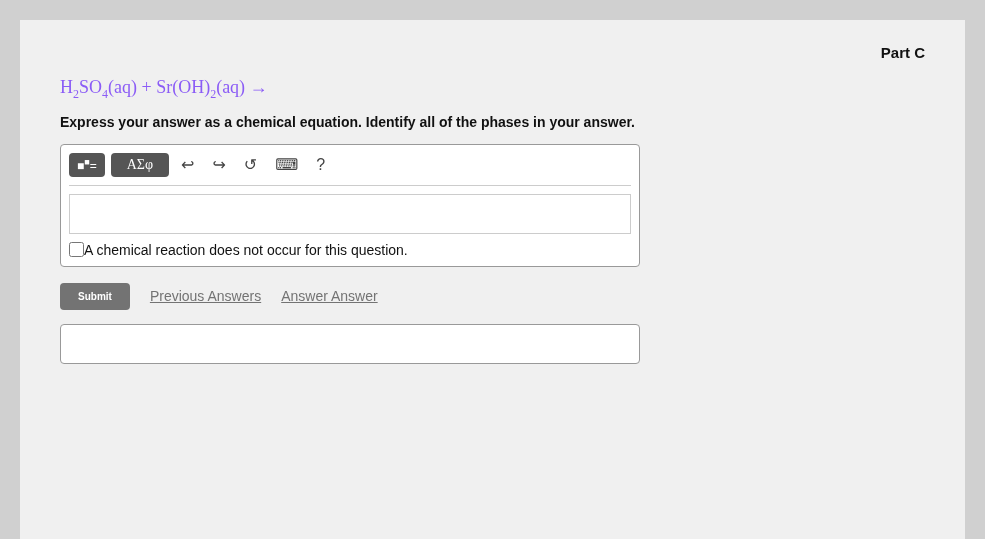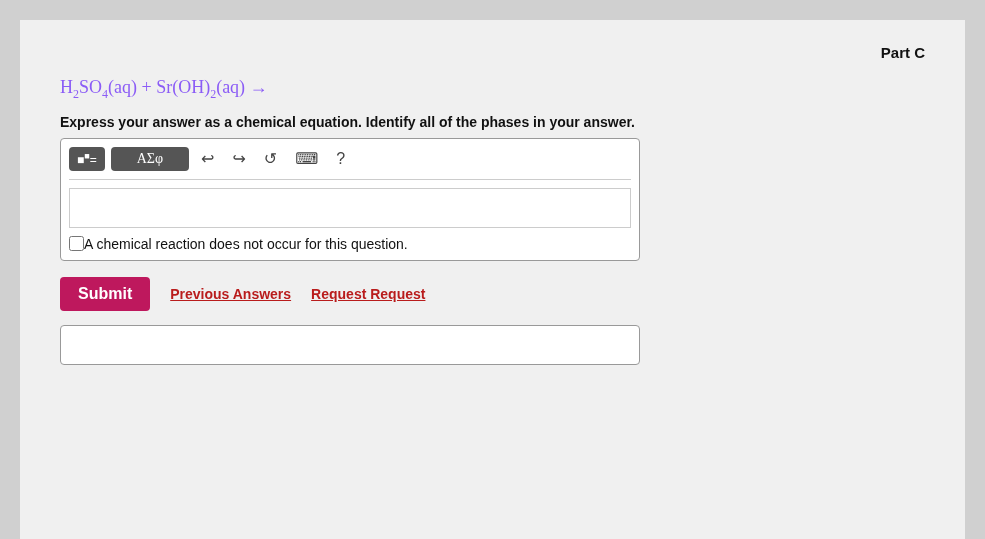--- a/index.html
+++ b/index.html
@@ -29,21 +29,21 @@
       font-size: 18px;
       color: #8b5cf6;
       margin-bottom: 12px;
       font-family: "Times New Roman", serif;
     }
     .sub { font-size: 12px; vertical-align: sub; }
     .instruction {
       font-size: 14px;
       font-weight: bold;
       color: #111;
-      margin-bottom: 8px;
+      margin-bottom: 14px;
     }
     .answer-box {
       background: #fff;
       border: 1.5px solid #999;
       border-radius: 4px;
       padding: 8px;
       width: 580px;
       margin-bottom: 12px;
     }
     .toolbar {
@@ -68,21 +68,21 @@
     }
     .toolbar-btn-dark .superscript {
       font-size: 9px;
       vertical-align: super;
     }
     .toolbar-greek {
       background: #555;
       color: #fff;
       border: none;
       border-radius: 4px;
-      padding: 4px 26px;
+      padding: 4px 16px;
       font-size: 14px;
       cursor: pointer;
       font-family: "Times New Roman", serif;
     }
     .toolbar-icon-btn {
       background: none;
       border: none;
       font-size: 16px;
       cursor: pointer;
       color: #444;
@@ -109,37 +109,37 @@
       width: 15px;
       height: 15px;
     }
     .actions-row {
       display: flex;
       align-items: center;
       gap: 20px;
       margin-top: 16px;
     }
     .submit-btn {
-      background: #be185d;
+      background: #737373;
       color: #fff;
       border: none;
       border-radius: 4px;
       padding: 8px 18px;
-      font-size: 16px;
+      font-size: 10px;
       font-weight: bold;
       cursor: pointer;
     }
     .link-btn {
       background: none;
       border: none;
-      color: #b91c1c;
+      color: #737373;
       font-size: 14px;
       cursor: pointer;
       text-decoration: underline;
-      font-weight: bold;
+      font-weight: normal;
     }
     .bottom-box {
       background: #fff;
       border: 1.5px solid #999;
       border-radius: 4px;
       width: 580px;
       height: 40px;
       margin-top: 14px;
     }
   </style>
@@ -177,18 +177,18 @@
 
     <div class="checkbox-row">
       <input type="checkbox" style="">
       <label>A chemical reaction does not occur for this question.</label>
     </div>
   </div>
 
   <div class="actions-row">
     <button class="submit-btn">Submit</button>
     <button class="link-btn">Previous Answers</button>
-    <button class="link-btn">Request Request</button>
+    <button class="link-btn">Answer Answer</button>
   </div>
 
   <div class="bottom-box"></div>
 
 </div>
 
 </body></html>

